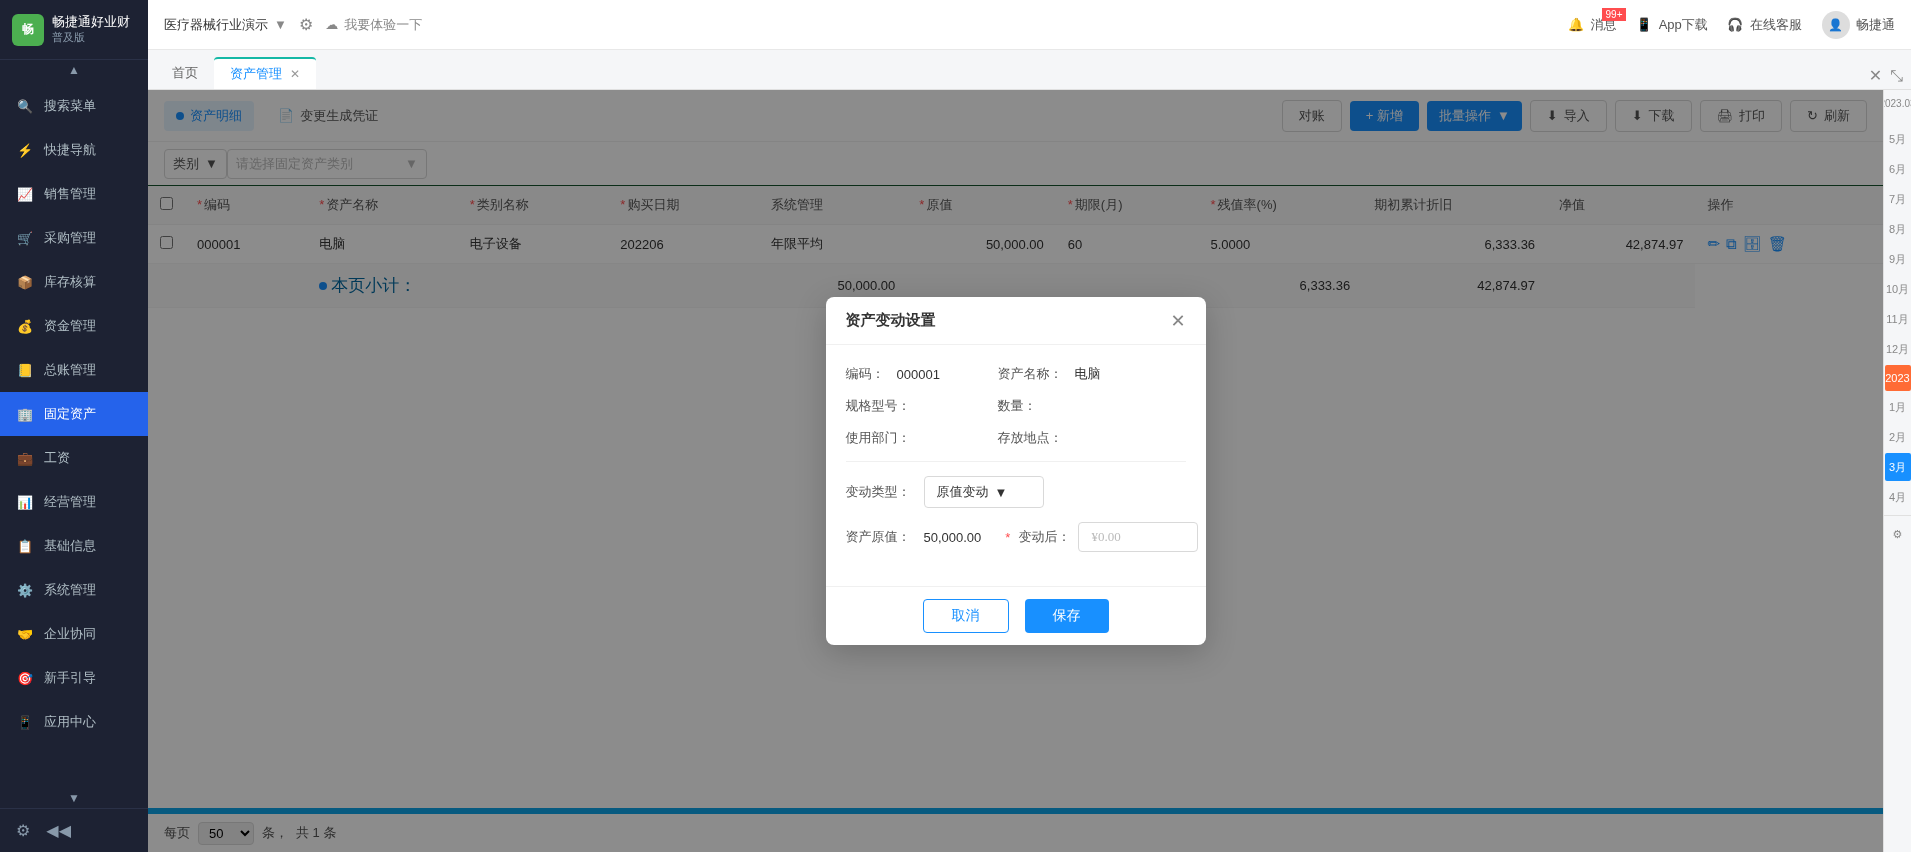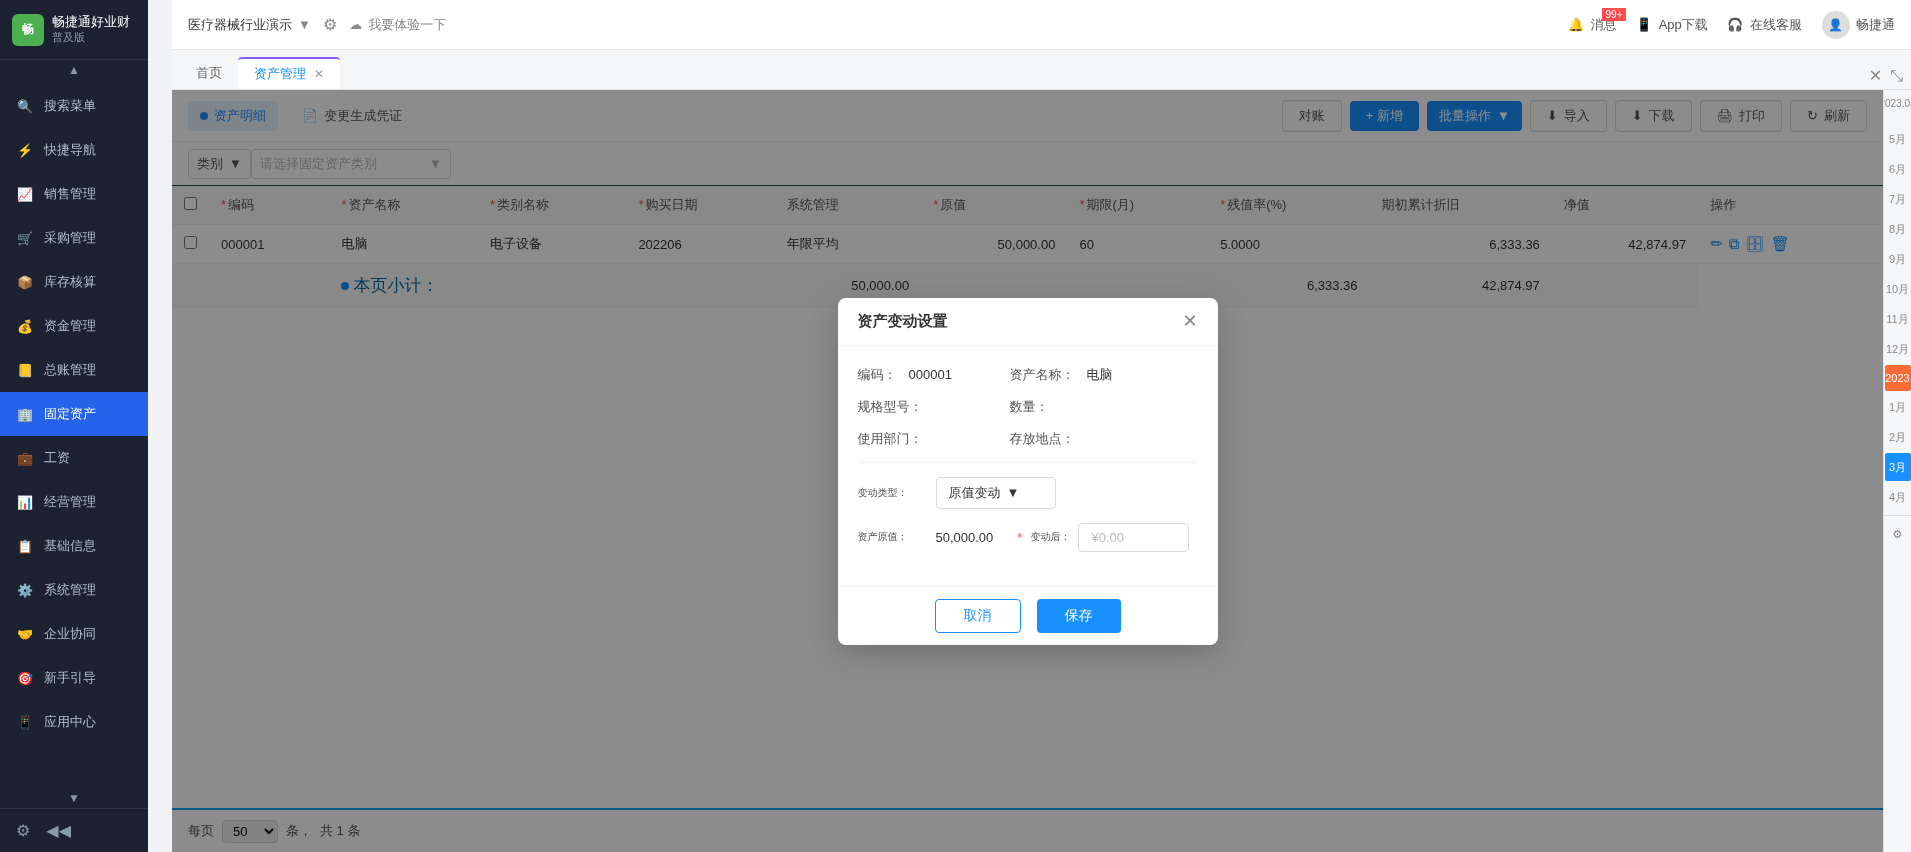--- a/index.html
+++ b/index.html
@@ -51,21 +51,21 @@
       height: 44px;
       display: flex;
       align-items: center;
       padding: 0 16px;
       border-top: 1px solid #2a3147;
       gap: 16px;
     }
     .sidebar-bottom-icon { color: #8899aa; cursor: pointer; font-size: 16px; }
 
     
-    .main { flex: 1; display: flex; flex-direction: column; height: 852px; overflow: hidden; padding-left: 24px; }
+    .main { flex: 1; display: flex; flex-direction: column; height: 852px; overflow: hidden; }
 
     
     .topbar {
       height: 50px;
       background: white;
       display: flex;
       align-items: center;
       padding: 0 16px;
       border-bottom: 1px solid #e8e8e8;
       gap: 12px;
@@ -92,21 +92,21 @@
       height: 32px;
       padding: 0 16px;
       display: flex;
       align-items: center;
       gap: 8px;
       cursor: pointer;
       font-size: 13px;
       color: #666;
       border-radius: 4px 4px 0 0;
     }
-    .tab.active { background: white; color: #1890ff; border-top: 2px solid #8b5cf6; }
+    .tab.active { background: white; color: #1890ff; border-top: 2px solid #14b8a6; }
     .tab-close { font-size: 12px; color: #999; }
 
     
     .content {
       flex: 1;
       background: white;
       overflow: hidden;
       display: flex;
       flex-direction: column;
       position: relative;
@@ -205,21 +205,21 @@
     .right-mini-item.active-month { background: #1890ff; color: white; border-radius: 2px; writing-mode: horizontal-tb; width: 26px; font-size: 11px; text-align: center; }
     .right-mini-date { color: #888; font-size: 11px; writing-mode: horizontal-tb; text-align: center; padding: 4px 2px; }
     .right-mini-highlight { background: #ff6b35; color: white; border-radius: 2px; width: 26px; height: 26px; display: flex; align-items: center; justify-content: center; font-size: 11px; writing-mode: horizontal-tb; cursor: pointer; }
 
     
     .pagination {
       height: 44px;
       display: flex;
       align-items: center;
       padding: 0 16px;
-      border-top: 2px solid #0ea5e9;
+      border-top: 6px solid #0ea5e9;
       font-size: 13px;
       color: #555;
       gap: 8px;
     }
     .page-select { border: 1px solid #d9d9d9; border-radius: 4px; padding: 2px 6px; font-size: 13px; }
 
     
     .modal-overlay {
       position: absolute;
       top: 0; left: 0; right: 0; bottom: 0;
@@ -246,21 +246,21 @@
     }
     .modal-title { font-size: 15px; font-weight: 600; color: #333; }
     .modal-close { cursor: pointer; color: #888; font-size: 18px; }
     .modal-body { padding: 20px; }
     .modal-row { display: flex; gap: 12px; margin-bottom: 14px; align-items: flex-start; }
     .modal-field { display: flex; align-items: center; gap: 12px; min-width: 140px; }
     .modal-label { font-size: 13px; color: #555; white-space: nowrap; }
     .modal-value { font-size: 13px; color: #333; }
     .modal-divider { height: 1px; background: #f0f0f0; margin: 8px 0 14px; }
     .modal-form-row { display: flex; align-items: center; margin-bottom: 14px; gap: 8px; }
-    .modal-form-label { font-size: 10px; color: #555; width: 70px; flex-shrink: 0; }
+    .modal-form-label { font-size: 13px; color: #555; width: 70px; flex-shrink: 0; }
     .modal-input-wrap { flex: 1; display: flex; align-items: center; gap: 8px; }
     .modal-select-box {
       border: 1px solid #d9d9d9;
       border-radius: 4px;
       padding: 6px 12px;
       font-size: 13px;
       color: #333;
       display: flex; align-items: center; gap: 6px; cursor: pointer;
       background: white; min-width: 120px;
     }
@@ -597,21 +597,21 @@
                   <span>▼</span>
                 </div>
               </div>
             </div>
 
             <div class="modal-form-row">
               <span class="modal-form-label">资产原值：</span>
               <span style="font-size:13px;color:#333;">50,000.00</span>
               <span style="font-size:13px;color:#ff4d4f;margin-left:16px;">*</span>
               <span class="modal-form-label" style="width:auto;">变动后：</span>
-              <input class="modal-input" style="width: 111px;" type="text" placeholder="¥0.00">
+              <input class="modal-input" style="width: 120px; font-family: Liberation Serif, serif;" type="text" placeholder="¥0.00">
             </div>
           </div>
           <div class="modal-footer">
             <button class="btn-cancel">取消</button>
             <button class="btn-save">保存</button>
           </div>
         </div>
       </div>
     </div>
 

